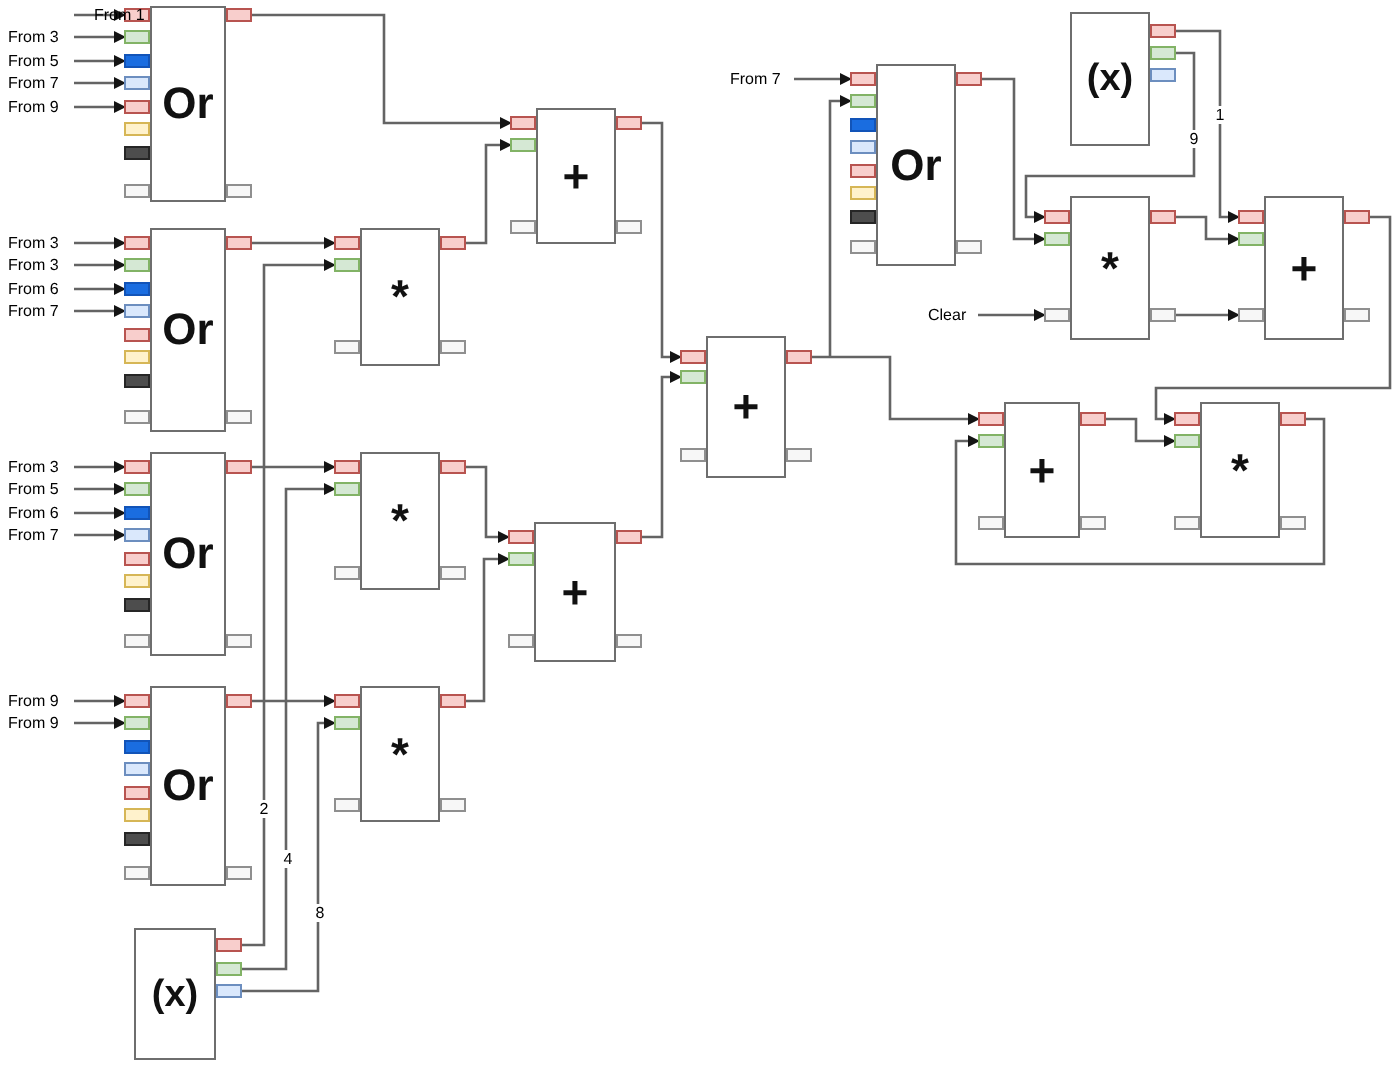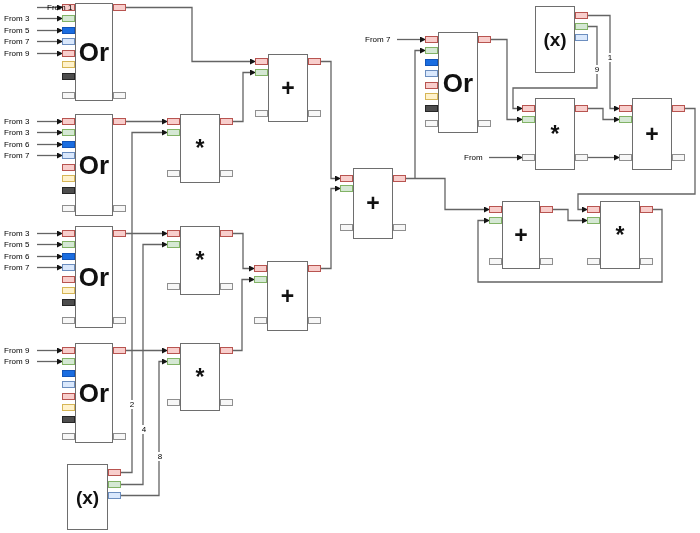--- a/index.html
+++ b/index.html
@@ -4,21 +4,21 @@
 <style>
   html,body{margin:0;padding:0;background:#fff}
   .canvas{position:relative;width:700px;height:533px;background:#ffffff;
           font-family:"Liberation Sans",sans-serif;overflow:hidden}
   .wire-layer{position:absolute;left:0;top:0;z-index:0}
   .wire-layer polyline{fill:none;stroke:#646464;stroke-width:1.3}
   .block{position:absolute;background:#ffffff;border:1px solid #6e6e6e;
          display:flex;align-items:center;justify-content:center;
          box-sizing:border-box;z-index:1}
   .blabel{font-weight:bold;color:#111;line-height:1}
-  .fs-or{font-size:26px}
+  .fs-or{font-size:22px}
   .fs-plus{font-size:23px}
   .fs-times{font-size:23px}
   .fs-x{font-size:19px}
   .port{position:absolute;width:13px;height:7px;box-sizing:border-box;
         border:1px solid;z-index:2}
   .red{background:#f8cecc;border-color:#b85450}
   .green{background:#d5e8d4;border-color:#82b366}
   .blue{background:#1a6de0;border-color:#1254b8}
   .lblue{background:#dae8fc;border-color:#6c8ebf}
   .yellow{background:#fff2cc;border-color:#d6b656}
@@ -245,19 +245,19 @@
     <span class="dtext" style="left: 4px; top: 128px;">From 3</span>
     <span class="dtext" style="left: 4px; top: 140px;">From 6</span>
     <span class="dtext" style="left: 4px; top: 151px;">From 7</span>
     <span class="dtext" style="left: 4px; top: 229px;">From 3</span>
     <span class="dtext" style="left: 4px; top: 240px;">From 5</span>
     <span class="dtext" style="left: 4px; top: 252px;">From 6</span>
     <span class="dtext" style="left: 4px; top: 263px;">From 7</span>
     <span class="dtext" style="left: 4px; top: 346px;">From 9</span>
     <span class="dtext" style="left: 4px; top: 357px;">From 9</span>
     <span class="dtext" style="left: 365px; top: 35px;">From 7</span>
-    <span class="dtext" style="left: 464px; top: 153px;">From</span>
+    <span class="dtext" style="left: 464px; top: 153px;">Clear</span>
     <span class="dtext mid bg" style="left: 132px; top: 399.5px;">2</span>
     <span class="dtext mid bg" style="left: 144px; top: 424.5px;">4</span>
     <span class="dtext mid bg" style="left: 160px; top: 451.5px;">8</span>
     <span class="dtext mid bg" style="left: 597px; top: 64.5px;">9</span>
     <span class="dtext mid bg" style="left: 610px; top: 52.5px;">1</span>
   </div>
 
 </body></html>

